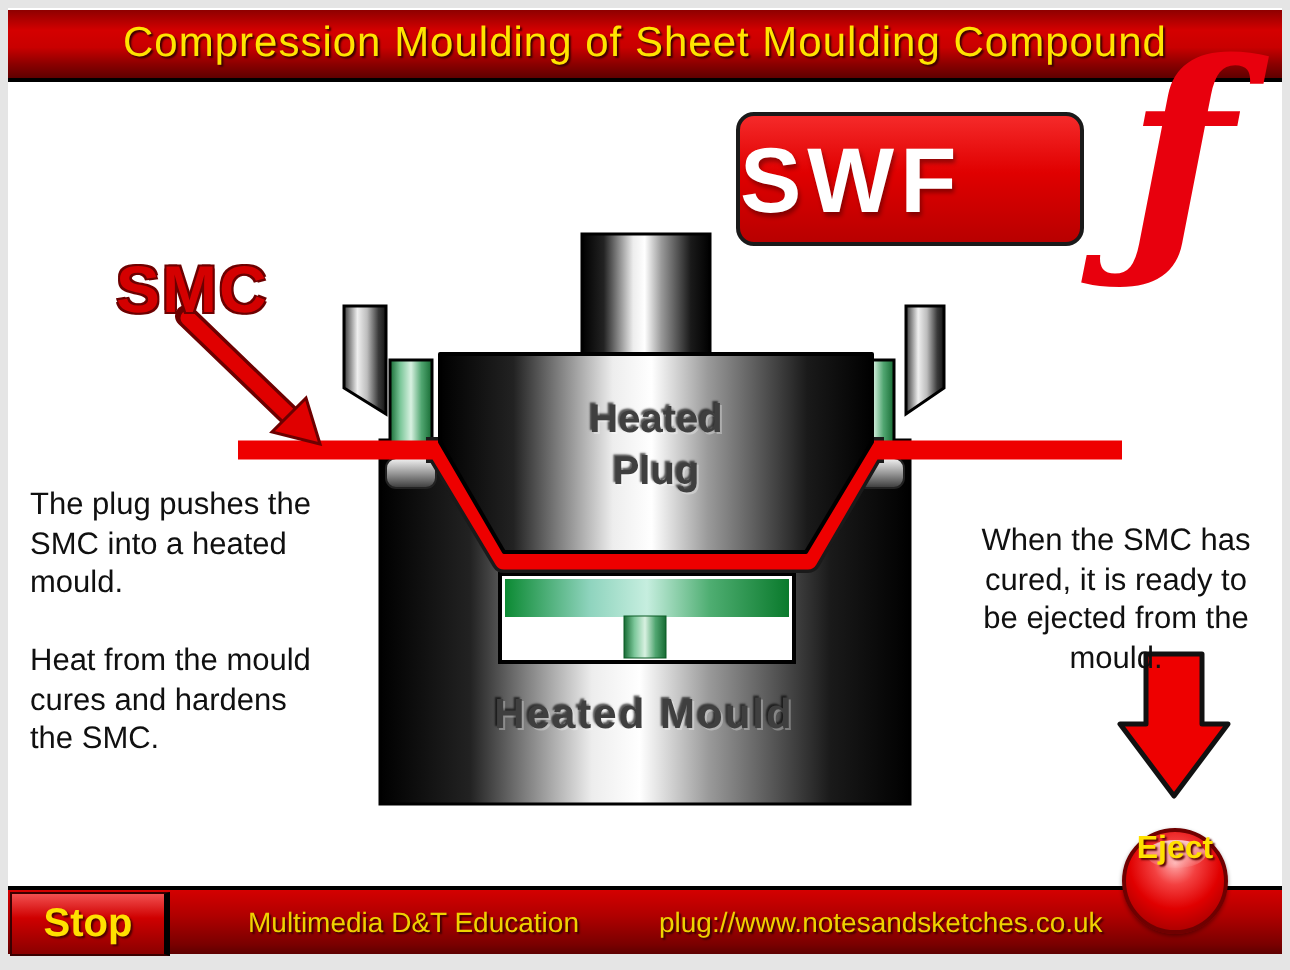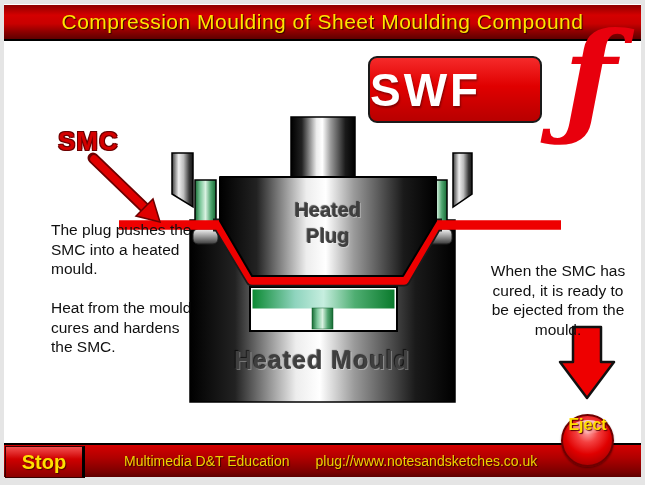--- a/index.html
+++ b/index.html
@@ -31,56 +31,56 @@
     text-shadow:1px 2px 2px rgba(0,0,0,.35);
   }
   #flash-logo{
     position:absolute;left:545px;top:26px;width:90px;height:120px;
     color:#e8000d;font-family:"DejaVu Serif",serif;font-style:italic;font-weight:bold;
     font-size:124px;line-height:104px;text-align:center;
   }
   
   #smc-label{
     position:absolute;left:58px;top:126px;
-    color:#d40000;font-weight:bold;font-size:26px;letter-spacing:1px;
+    color:#d40000;font-weight:bold;font-size:33px;letter-spacing:1px;
     text-shadow:-1px -1px 0 #6d0000,1px 1px 0 #6d0000,1px -1px 0 #6d0000,-1px 1px 0 #6d0000;
   }
   
   .emboss{
     position:absolute;color:#3f3f3f;font-weight:bold;text-align:center;
     text-shadow:1px 1px 0 rgba(255,255,255,.3),-1px -1px 1px rgba(0,0,0,.65);
     white-space:pre-line;
   }
   #plug-label{left:248px;top:197px;width:160px;font-size:20px;line-height:26px;}
-  #mould-label{left:228px;top:346px;width:188px;font-size:25px;letter-spacing:1px;}
+  #mould-label{left:228px;top:346px;width:188px;font-size:21px;letter-spacing:1px;}
   
   .caption{
     position:absolute;color:#101010;font-size:15.5px;line-height:19.5px;
     white-space:pre-line;
   }
-  #caption-left{left:15px;top:220px;width:175px;margin-left:36px;}
+  #caption-left{left:15px;top:243px;width:175px;}
   #caption-right{left:478px;top:261px;width:160px;text-align:center;}
   
   #bottom-bar{
     position:absolute;left:4px;top:443px;width:637px;height:34px;
     background:linear-gradient(180deg,#d40000 0%,#b00000 40%,#7a0000 85%,#5e0000 100%);
     border-top:2px solid #000;box-sizing:border-box;
   }
   #stop-button{
     position:absolute;left:1px;top:1px;width:76px;height:30px;
     background:linear-gradient(180deg,#f25050 0%,#cf0000 40%,#8a0000 100%);
     border:1px solid #3a0000;border-right:3px solid #000;
     display:flex;align-items:center;justify-content:center;cursor:pointer;
   }
   #stop-button .stop-text{
     color:#ffe000;font-weight:bold;font-size:20px;
     text-shadow:1px 1px 1px #4d0000;
   }
   #credit-line{
-    position:absolute;left:120px;top:0;height:32px;display:flex;align-items:center;gap:26px;
+    position:absolute;left:120px;top:0;height:32px;display:flex;align-items:center;gap:40px;
     color:#eed200;font-size:14px;text-shadow:1px 1px 1px #3a0000;
   }
   
   #eject-button{
     position:absolute;left:561px;top:414px;width:53px;height:53px;border-radius:50%;
     background:radial-gradient(circle at 50% 32%, #ffaaaa 0%, #f34040 26%, #e00000 55%, #a00000 88%, #8a0000 100%);
     border:2px solid #6f0000;box-sizing:border-box;
     display:flex;align-items:flex-start;justify-content:center;cursor:pointer;z-index:5;
     box-shadow:0 1px 2px rgba(0,0,0,.4);
   }

